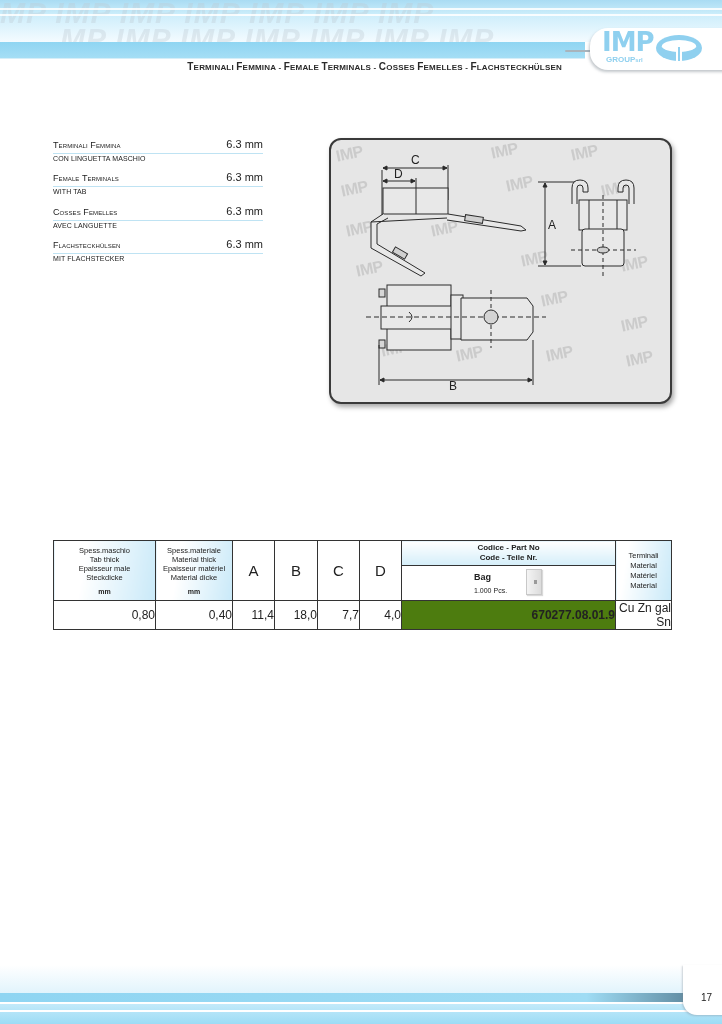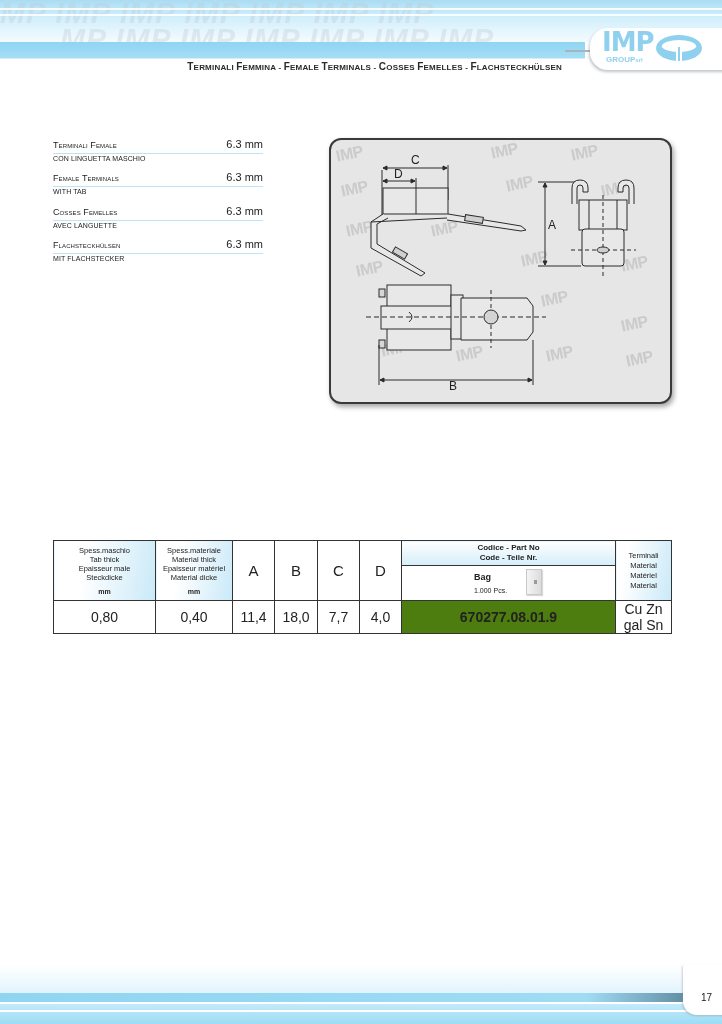--- a/index.html
+++ b/index.html
@@ -89,21 +89,21 @@
   .th-bag { background:#fff; height:34px; position:relative;margin-top:40px; }
   .bag-label { position:absolute; left:72px; top:6px; font-size:9px; font-weight:bold; }
   .bag-qty { position:absolute; left:72px; top:21px; font-size:7px; }
   .bag-icon {
     position:absolute; left:124px; top:3px; width:14px; height:24px;
     background:linear-gradient(90deg,#f4f4f4,#dcdcdc); border:1px solid #c8c8c8;
     box-shadow:1px 1px 1px rgba(0,0,0,.15);
   }
   .bag-icon::after { content:""; position:absolute; left:7px; top:10px; width:3px; height:4px; background:#9a9a9a; }
   .th-mat { background:linear-gradient(100deg,#ffffff 20%, #c9e9f8 100%); font-size:7.5px; line-height:10px; }
-  .row-data td { height:24px; font-size:14px; }
+  .row-data td { height:24px; font-size:12px;text-align:right; }
   .cell-code { background:#4d7c0f; font-weight:bold; }
   .cell-mat { font-size:8.5px; }
   
   .ftr-fade {
     position:absolute; left:0; top:965px; width:690px; height:30px;
     background:linear-gradient(#ffffff, #dff3fc);
   }
   .ftr-band {
     position:absolute; left:0; top:993px; width:690px; height:9px;
     background:linear-gradient(90deg,#8fd5f2 0%, #9fdcf4 85%, #5f8aa0 100%);
@@ -138,21 +138,21 @@
 <svg class="logo-emblem" viewBox="0 0 50 30">
   <ellipse cx="25" cy="15" rx="23" ry="13" fill="#8fd0ef"></ellipse>
   <ellipse cx="25" cy="13" rx="17" ry="6" fill="#ffffff"></ellipse>
   <path d="M8 13 Q25 22 42 13" stroke="#ffffff" stroke-width="2" fill="none"></path>
   <rect x="22" y="13" width="6" height="16" fill="#ffffff"></rect>
   <rect x="24" y="14" width="2" height="14" fill="#8fd0ef"></rect>
 </svg>
 
 <div class="spec" style="top:138px">
   <div class="spec-row">
-    <span class="spec-name">Terminali Female</span>
+    <span class="spec-name">Terminali Femmina</span>
     <span class="spec-val">6.3 mm</span>
   </div>
   <div class="spec-sub">CON LINGUETTA MASCHIO</div>
 </div>
 <div class="spec" style="top:171px">
   <div class="spec-row">
     <span class="spec-name">Female Terminals</span>
     <span class="spec-val">6.3 mm</span>
   </div>
   <div class="spec-sub">WITH TAB</div>

